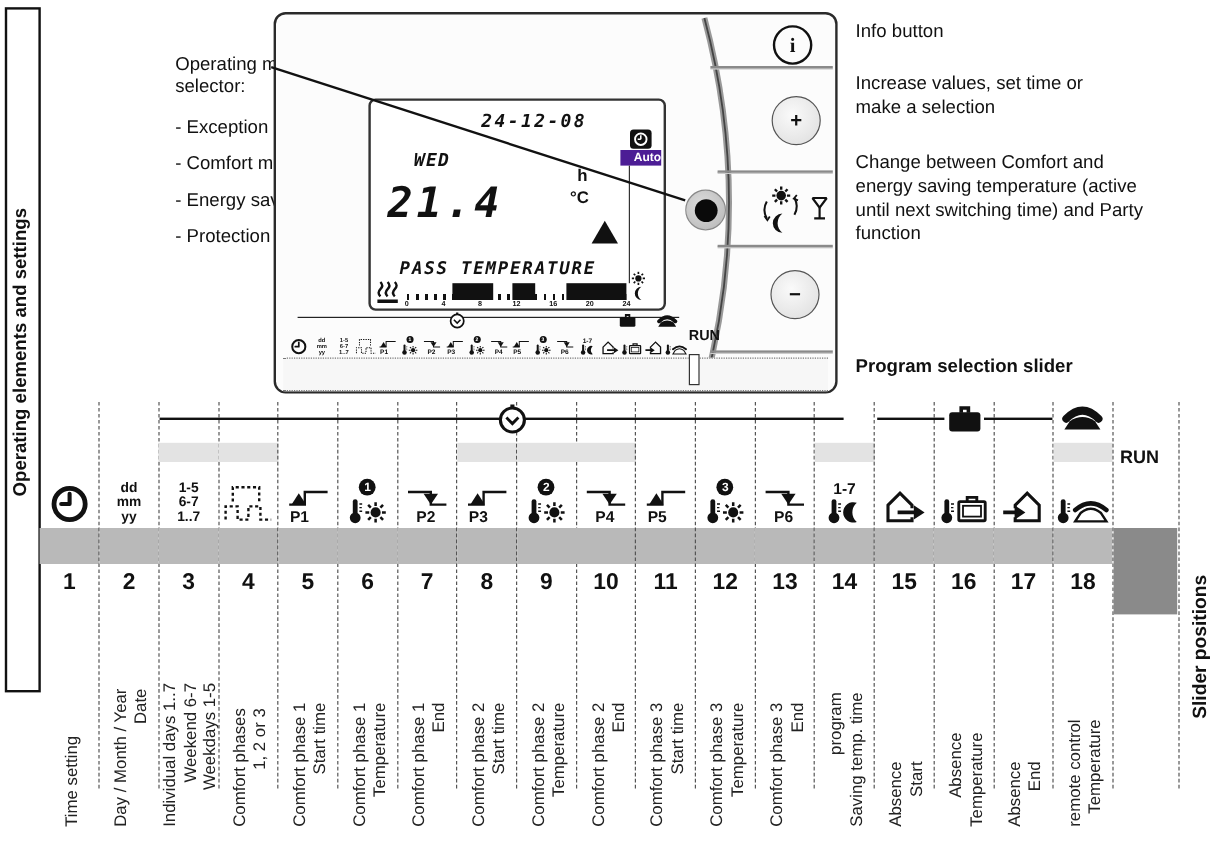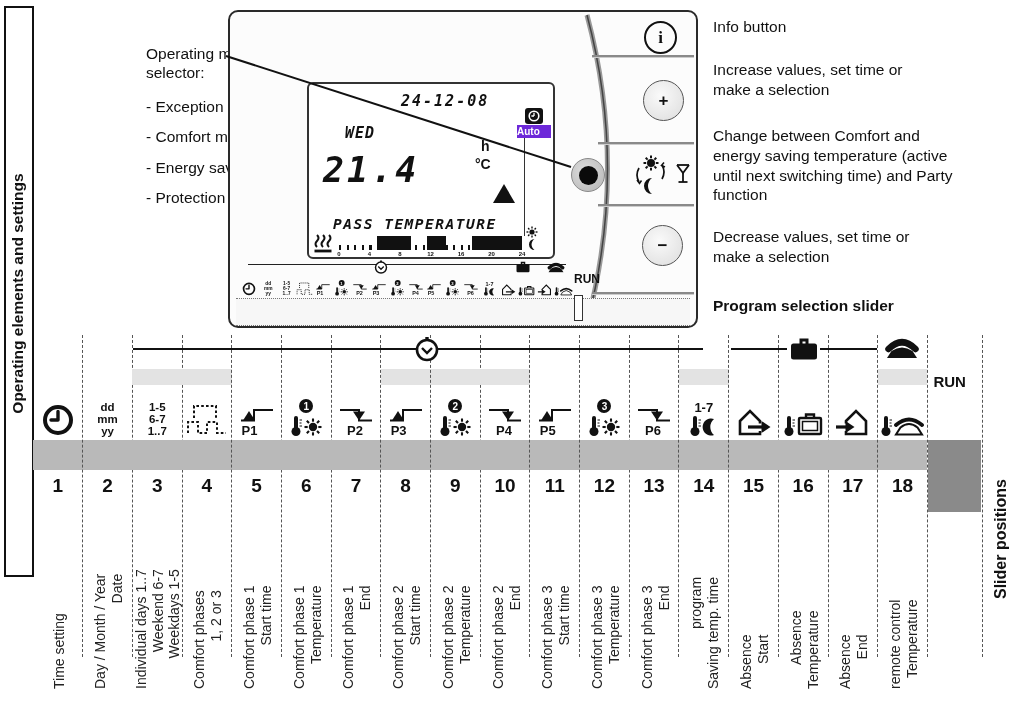--- a/index.html
+++ b/index.html
@@ -32,22 +32,22 @@
   #lcd-time-unit{left:172px;top:54px;font-size:14px;font-weight:bold;}
   #lcd-temp{left:14px;top:66px;font-size:35px;letter-spacing:3px;}
   #lcd-temp-unit{left:166px;top:72px;font-size:14px;font-weight:bold;}
   #lcd-tri{left:184px;top:100px;width:0;height:0;border-left:11px solid transparent;
            border-right:11px solid transparent;border-bottom:19px solid #111;}
   #lcd-vline{left:215px;top:54px;height:98px;width:0;border-left:1.5px solid #333;}
   #lcd-status{left:24px;top:132px;font-size:14.5px;letter-spacing:1.5px;white-space:nowrap;}
   #auto-badge{left:208px;top:24px;width:34px;}
   #auto-badge .clk{width:18px;height:16px;background:#111;border-radius:3px;margin-left:8px;
                    display:flex;align-items:center;justify-content:center;}
-  #auto-badge .txt{margin-top:1px;width:34px;height:13px;background:#6d28d9;color:#fff;font-size:10px;
-                   font-weight:bold;text-align:left;line-height:13px;}
+  #auto-badge .txt{margin-top:1px;width:34px;height:13px;background:#4c1d95;color:#fff;font-size:10px;
+                   font-weight:bold;text-align:right;line-height:13px;}
   #timeline{left:30px;top:150px;width:183px;height:22px;}
   #tl-base{position:absolute;left:0;bottom:6px;width:183px;height:5px;
            background:repeating-linear-gradient(90deg,#111 0 2.2px,transparent 2.2px 7.6px);}
   .tl-bar{position:absolute;bottom:6px;height:14px;background:#111;}
   .tl-lab{position:absolute;top:17px;font-size:6px;font-weight:bold;transform:translateX(-50%);}
   #lcd-heat{left:3px;top:148px;}
   #lcd-sunmoon{left:213px;top:142px;width:20px;}
   #knob{left:341px;top:146px;width:32px;height:32px;border-radius:50%;
         background:radial-gradient(circle at 40% 38%,#ddd,#b5b5b5);border:1px solid #888;
         display:flex;align-items:center;justify-content:center;}
@@ -487,21 +487,20 @@
         </div>
       </div>
     <div class="abs" id="mini-run">RUN</div>
     <div class="abs" id="groove"></div>
     <div class="abs" id="handle"></div>
   </div>
 
   <div class="abs ann" style="top:17px;width:280px;">Info button</div>
   <div class="abs ann" style="top:60px;width:225px;">Increase values, set time or make a selection</div>
   <div class="abs ann" style="top:126px;width:250px;">Change between Comfort and energy saving temperature (active until next switching time) and Party function</div>
-  <div class="abs ann" style="top:227px;width:225px;">Decrease values, set time or make a selection</div>
   <div class="abs ann" style="top:296px;width:280px;font-weight:bold;">Program selection slider</div>
 
   <div class="abs" id="table">
     <div id="cols">
         <div class="col" style="width: 49.7px;">
           <div class="band"></div>
           <div class="icn">
             <div class="stack">
               <svg width="34" height="34" viewBox="0 0 34 34">
                 <circle cx="17" cy="17" r="13" fill="none" stroke="#111" stroke-width="4"></circle>

